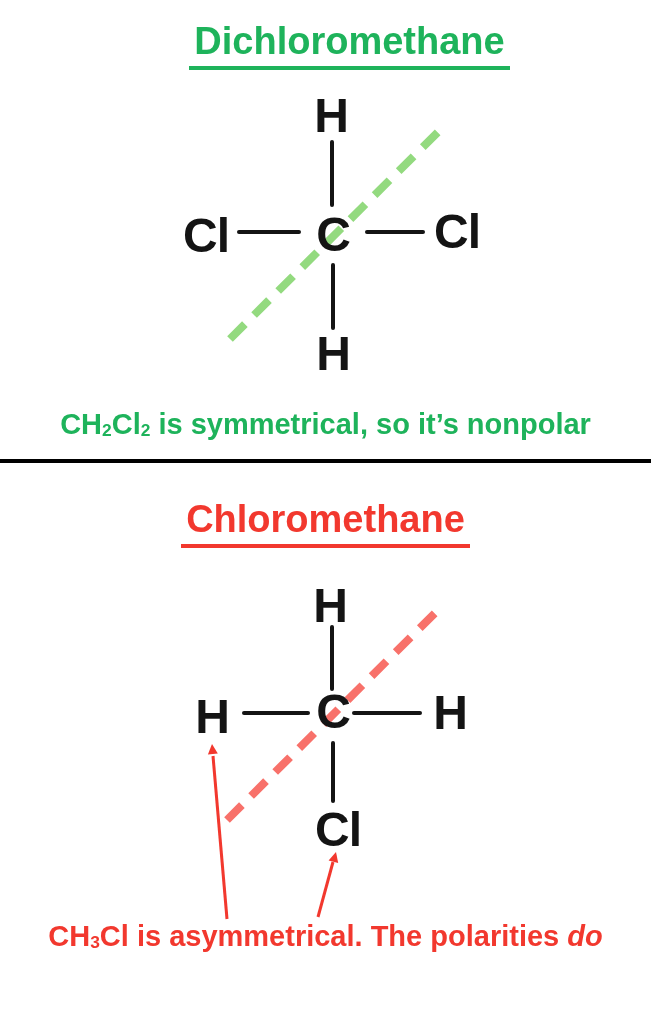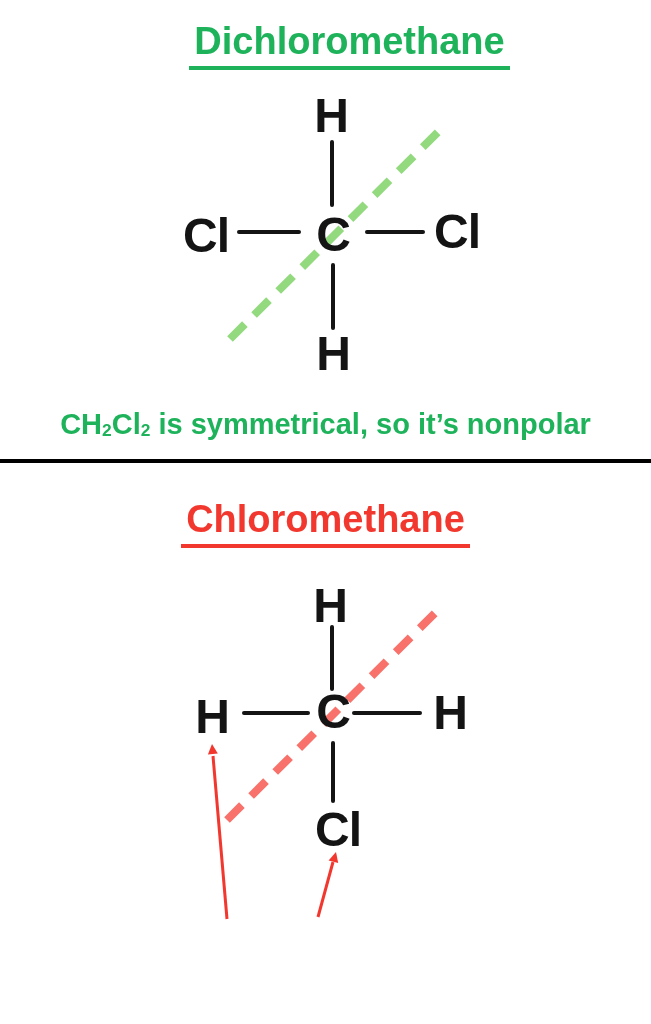--- a/index.html
+++ b/index.html
@@ -85,16 +85,19 @@
     <div class="bond" style="left:242px;top:711px;width:68px;height:4px"></div>
     <div class="bond" style="left:352px;top:711px;width:70px;height:4px"></div>
 
     <span class="atom" style="left:333px;top:712px">C</span>
     <span class="atom" style="left:330px;top:606px">H</span>
     <span class="atom" style="left:338px;top:830px">Cl</span>
     <span class="atom" style="left:212px;top:717px">H</span>
     <span class="atom" style="left:450px;top:713px">H</span>
 
     <div class="caption" style="top: 916px; color: rgb(242, 56, 46);">
+      <div>
+        <span>CH</span><sub>3</sub><span>Cl</span><span> is asymmetrical. The polarities </span><em>do</em>
+      </div>
     </div>
   </div>
 
 </div>
 
 </body></html>

